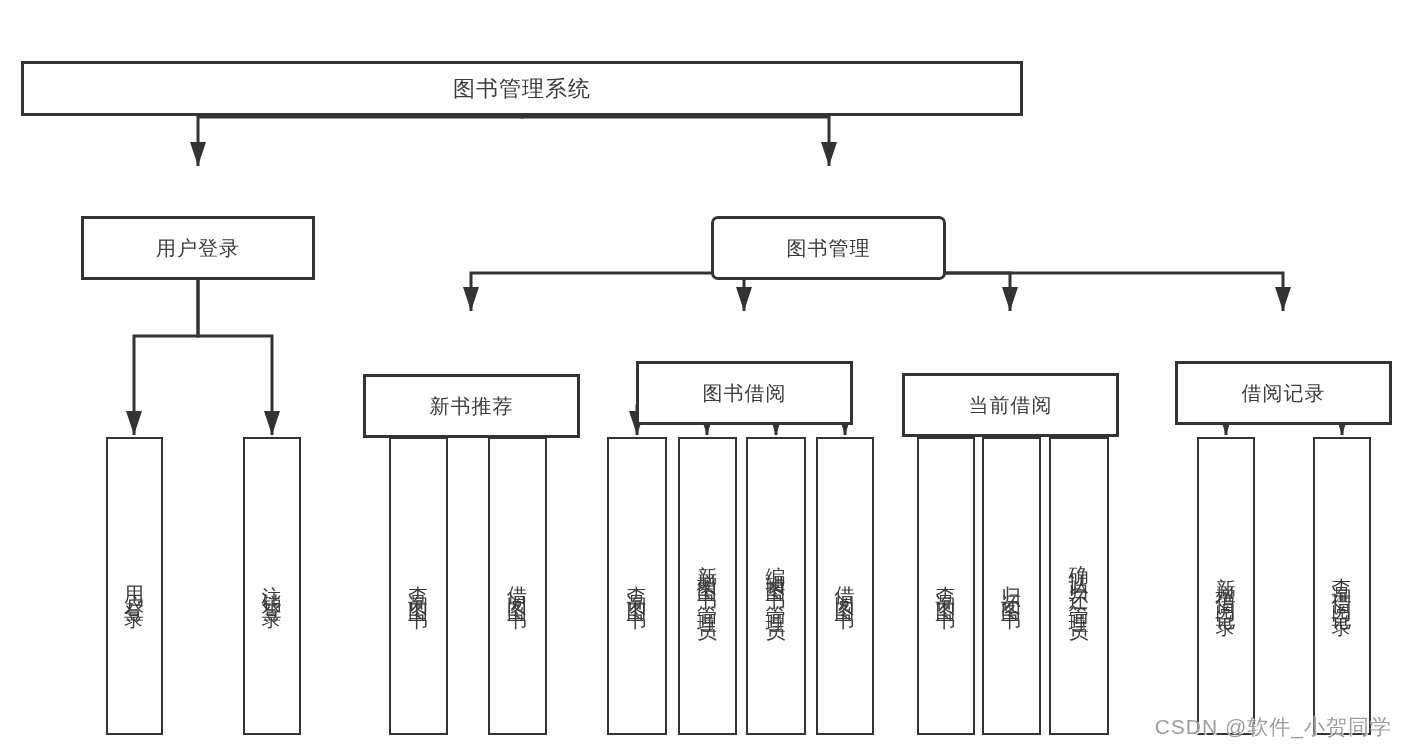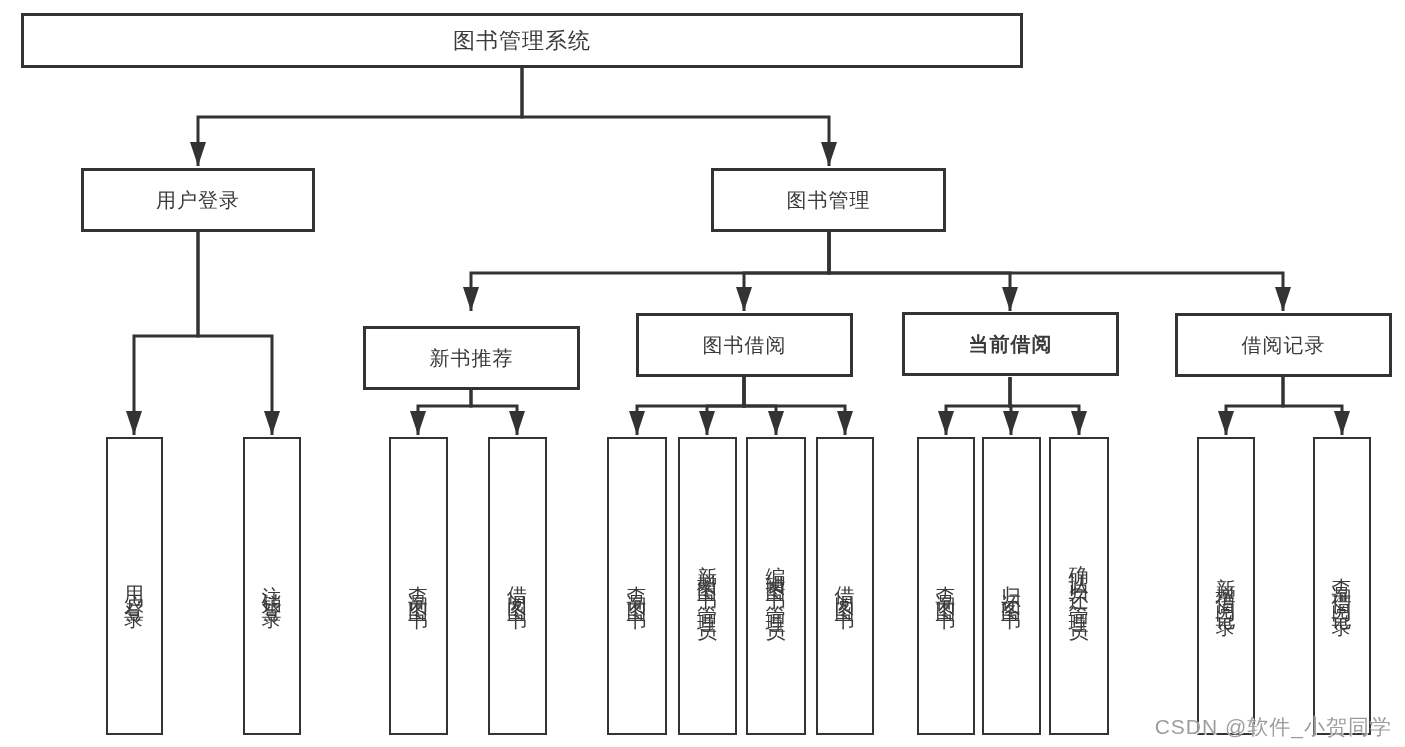--- a/index.html
+++ b/index.html
@@ -30,20 +30,21 @@
     display: flex;
     align-items: center;
     justify-content: center;
     box-sizing: border-box;
     text-align: center;
   }
   .hbox {
     font-size: 20px;
     letter-spacing: 1px;
     white-space: nowrap;
+    margin-top: 48px;
   }
   .root-box {
     font-size: 22px;
   }
   .vbox {
     top: 437px;
     height: 298px;
     border-width: 2.5px;
     writing-mode: vertical-rl;
     text-orientation: mixed;
@@ -101,25 +102,25 @@
       <path class="conn" d="M1010,377 V406 H1079 V435"></path>
 
       <path class="conn" d="M1283,377 V406 H1226 V435"></path>
       <path class="conn" d="M1283,377 V406 H1342 V435"></path>
     </g>
   </svg>
 
   <div class="node hbox root-box" style="left:21px; top:13px; width:1002px; height:55px;">图书管理系统</div>
 
   <div class="node hbox" style="left:81px; top:168px; width:234px; height:64px;">用户登录</div>
-  <div class="node hbox" style="left:711px; top:168px; width:235px; height:64px;">图书管理</div>
+  <div class="node hbox" style="left:711px; top:168px; width:235px; height:64px;border-radius:7px;">图书管理</div>
 
   <div class="node hbox" style="left:363px; top:326px; width:217px; height:64px;">新书推荐</div>
   <div class="node hbox" style="left:636px; top:313px; width:217px; height:64px;font-family:Liberation Mono, monospace;">图书借阅</div>
-  <div class="node hbox" style="left:902px; top:312px; width:217px; height:64px;font-weight:bold;">当前借阅</div>
+  <div class="node hbox" style="left:902px; top:325px; width:217px; height:64px;">当前借阅</div>
   <div class="node hbox" style="left:1175px; top:313px; width:217px; height:64px;">借阅记录</div>
 
   <div class="node vbox" style="left:106px; width:57px;">用户登录</div>
   <div class="node vbox" style="left:243px; width:58px;">注销登录</div>
 
   <div class="node vbox" style="left:389px; width:59px;">查询图书</div>
   <div class="node vbox" style="left:488px; width:59px;">借阅图书</div>
 
   <div class="node vbox" style="left:607px; width:60px;">查询图书</div>
   <div class="node vbox" style="left:678px; width:59px;">新增图书（管理员）</div>

